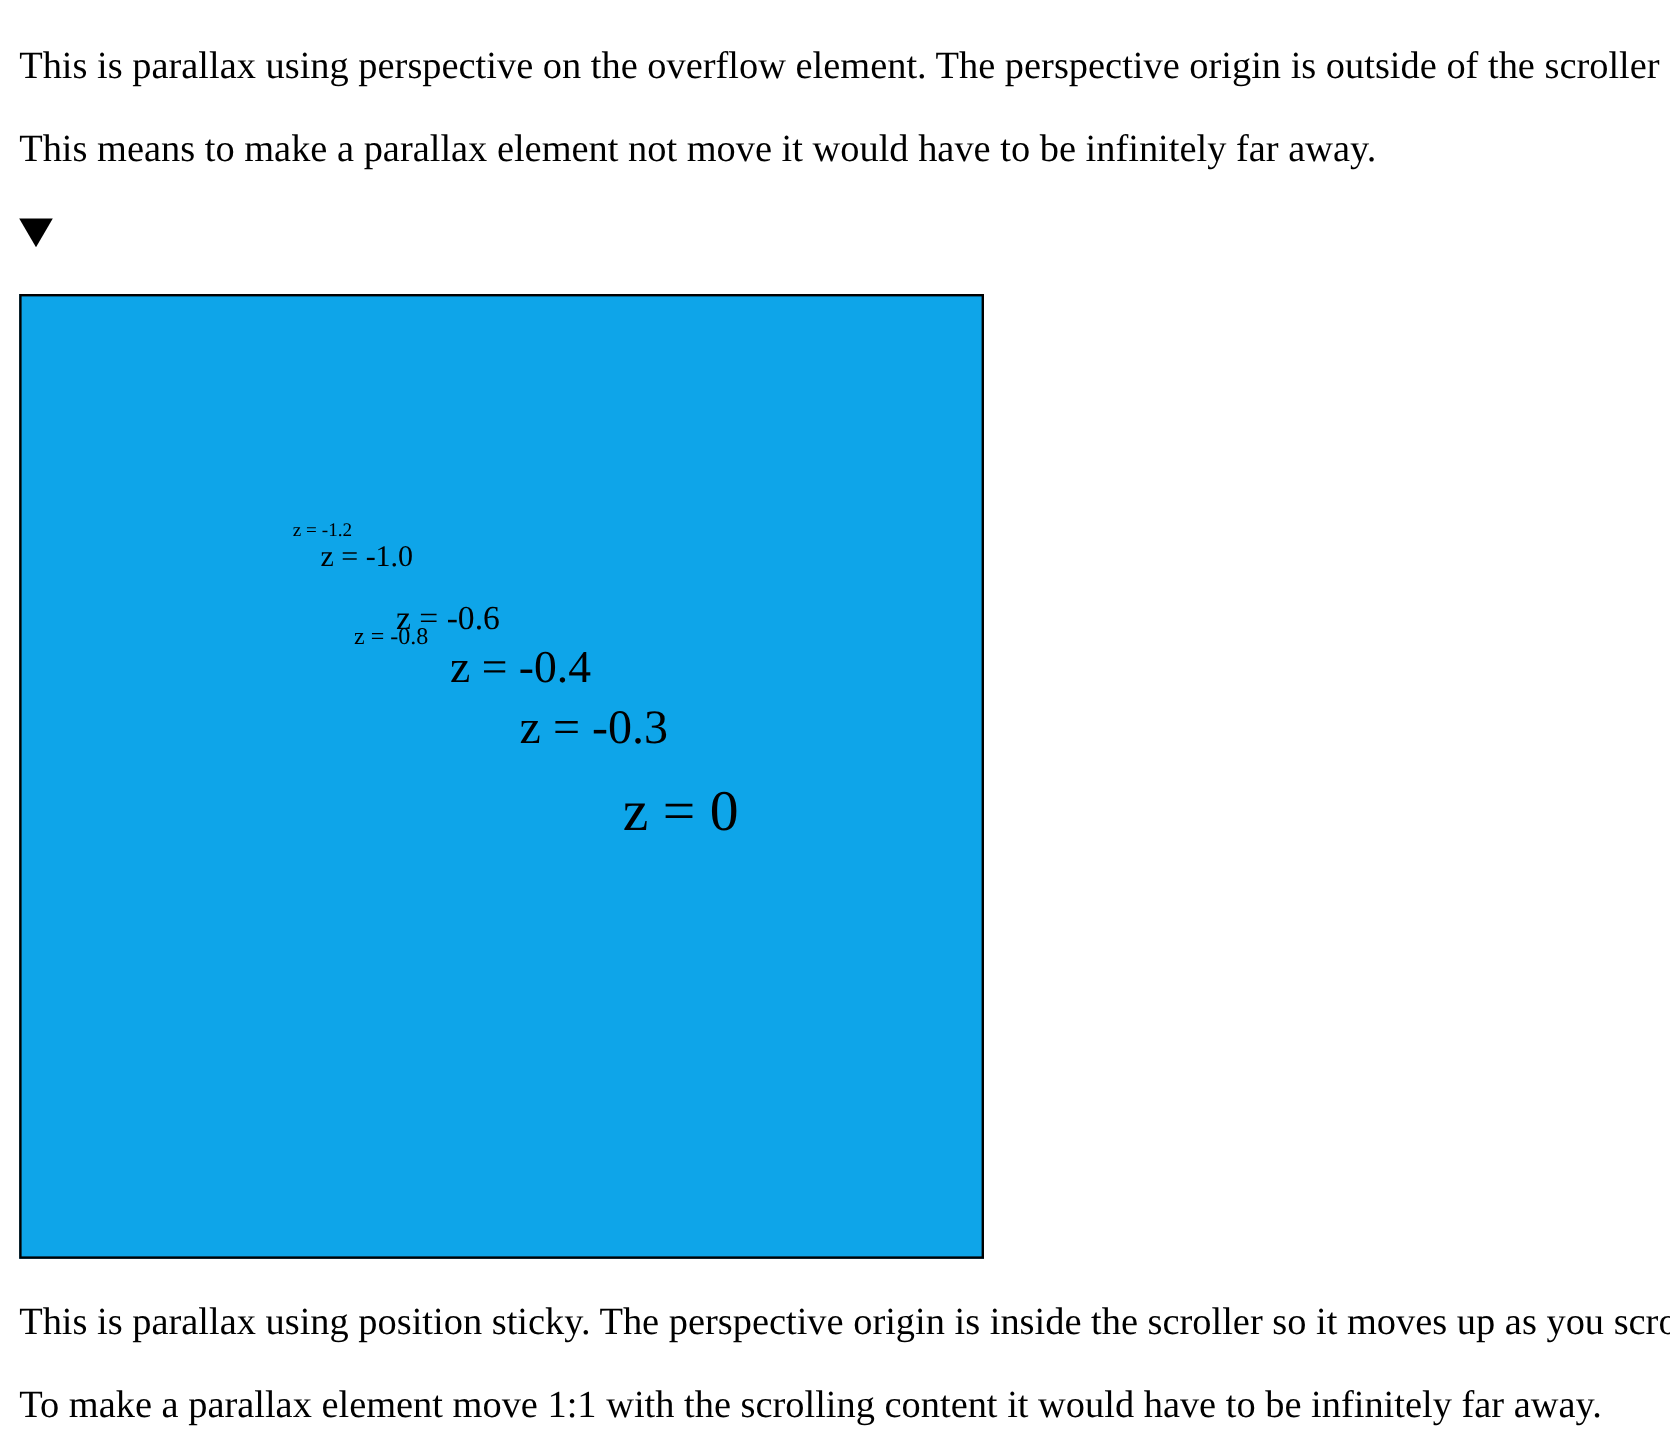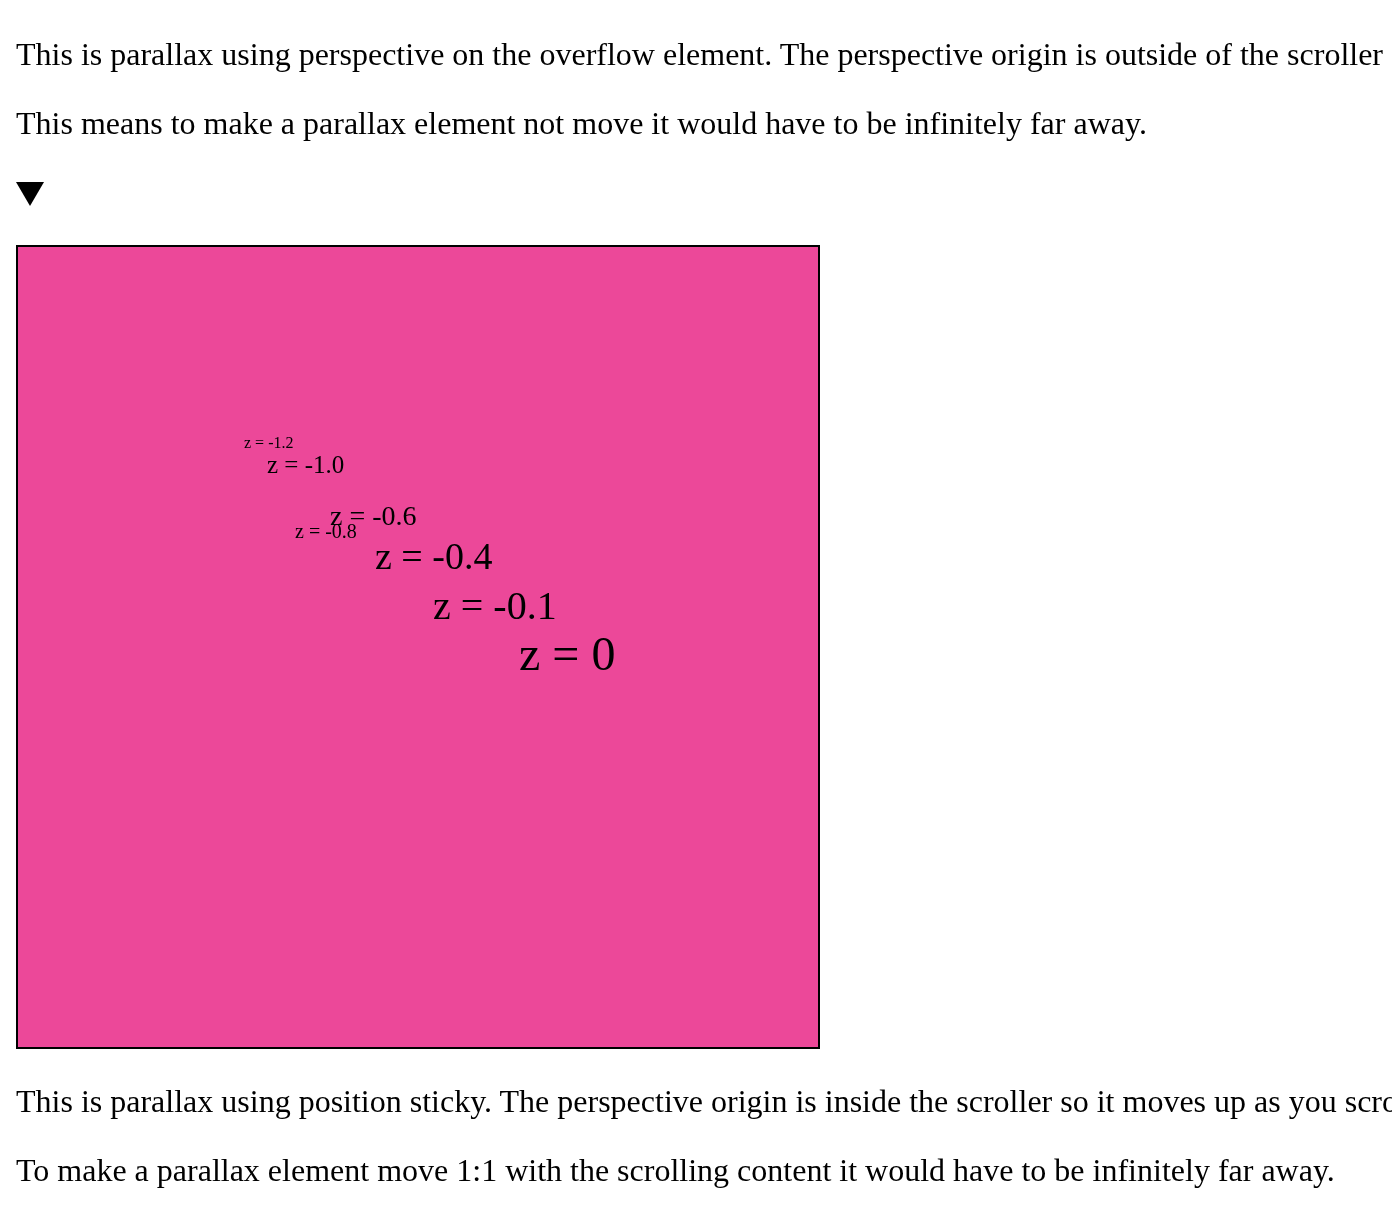--- a/index.html
+++ b/index.html
@@ -35,52 +35,52 @@
     vertical-align: -3px;
   }
   
   .scroller {
     position: relative;
     margin: 34px 16px;
     width: 800px;
     height: 800px;
     border: 2px solid #000000;
     overflow: hidden;
-    background: #ec4899;
+    background: #0ea5e9;
   }
   .zlabel {
     position: absolute;
     line-height: 1;
     white-space: nowrap;
     color: #000000;
   }
   .zl1 { left: 226px; top: 188px; font-size: 16px; }
   .zl2 { left: 249px; top: 205px; font-size: 25px; }
   .zl3 { left: 277px; top: 230px; font-size: 20px; margin-top: 44px; }
   .zl4 { left: 312px; top: 255px; font-size: 28px; }
   .zl5 { left: 357px; top: 290px; font-size: 38px; }
   .zl6 { left: 415px; top: 339px; font-size: 40px; }
-  .zl7 { left: 501px; top: 383px; font-size: 48px; }
+  .zl7 { left: 501px; top: 406px; font-size: 48px; }
 </style>
 </head>
 <body>
 
 <p class="para first">This is parallax using perspective on the overflow element. The perspective origin is outside of the scroller s</p>
 
 <p class="para">This means to make a parallax element not move it would have to be infinitely far away.</p>
 
 <p class="para">
   <span class="tri"></span>
 </p>
 
 <div class="scroller">
   <span class="zlabel zl1">z = -1.2</span>
   <span class="zlabel zl2">z = -1.0</span>
   <span class="zlabel zl3">z = -0.8</span>
   <span class="zlabel zl4">z = -0.6</span>
   <span class="zlabel zl5">z = -0.4</span>
-  <span class="zlabel zl6">z = -0.1</span>
+  <span class="zlabel zl6">z = -0.3</span>
   <span class="zlabel zl7">z = 0</span>
 </div>
 
 <p class="para">This is parallax using position sticky. The perspective origin is inside the scroller so it moves up as you scro</p>
 
 <p class="para">To make a parallax element move 1:1 with the scrolling content it would have to be infinitely far away.</p>
 
 </body></html>

